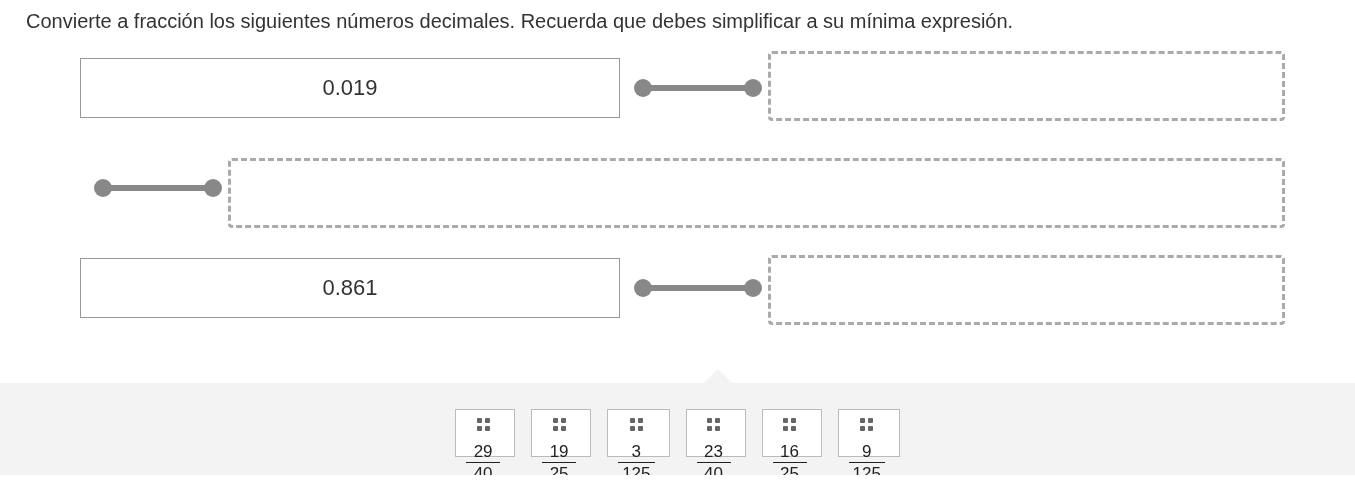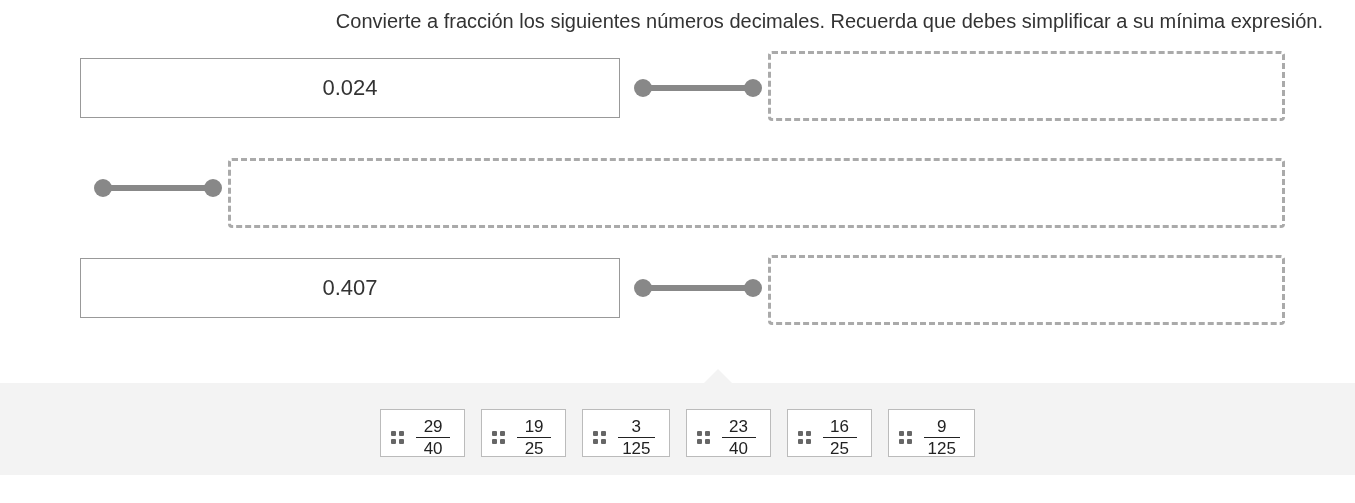--- a/index.html
+++ b/index.html
@@ -6,22 +6,21 @@
   body {
     margin: 0;
     font-family: Arial, Helvetica, sans-serif;
     color: #333;
     background: #fff;
     width: 1355px;
   }
   .instruction {
     font-size: 20px;
     color: #333;
-    padding: 10px 32px 20px 26px;
-    text-align: right;
+    padding: 10px 40px 20px 26px;
   }
   .match-area {
     padding: 0 70px 30px 80px;
   }
   .match-row {
     display: flex;
     align-items: center;
     margin-bottom: 30px;
     position: relative;
     height: 70px;
@@ -93,20 +92,21 @@
   }
   .answer-chip {
     background: #fff;
     border: 1px solid #bbb;
     height: 48px;
     padding: 8px 14px 0 10px;
     display: flex;
     align-items: center;
     gap: 12px;
     cursor: grab;
+    flex-direction: column;
   }
   .grip {
     display: grid;
     grid-template-columns: 5px 5px;
     grid-template-rows: 5px 5px;
     gap: 3px;
   }
   .grip span {
     width: 5px; height: 5px;
     background: #666;
@@ -135,42 +135,42 @@
 </style>
 </head>
 <body>
 
 <div class="instruction">Convierte a fracción los siguientes números decimales. Recuerda que debes simplificar a su mínima expresión.</div>
 
 <div class="match-area">
 
   <div class="match-row">
     <div class="prompt-box">
-      <span>0.024</span>
+      <span>0.019</span>
     </div>
     <div class="connector">
       <span class="connector-dot left"></span>
       <span class="connector-line"></span>
       <span class="connector-dot right"></span>
     </div>
     <div class="drop-zone"></div>
   </div>
 
   <div class="match-row">
     <div class="connector">
       <span class="connector-dot left"></span>
       <span class="connector-line"></span>
       <span class="connector-dot right"></span>
     </div>
     <div class="drop-zone"></div>
   </div>
 
   <div class="match-row">
     <div class="prompt-box">
-      <span>0.407</span>
+      <span>0.861</span>
     </div>
     <div class="connector">
       <span class="connector-dot left"></span>
       <span class="connector-line"></span>
       <span class="connector-dot right"></span>
     </div>
     <div class="drop-zone"></div>
   </div>
 
 </div>

